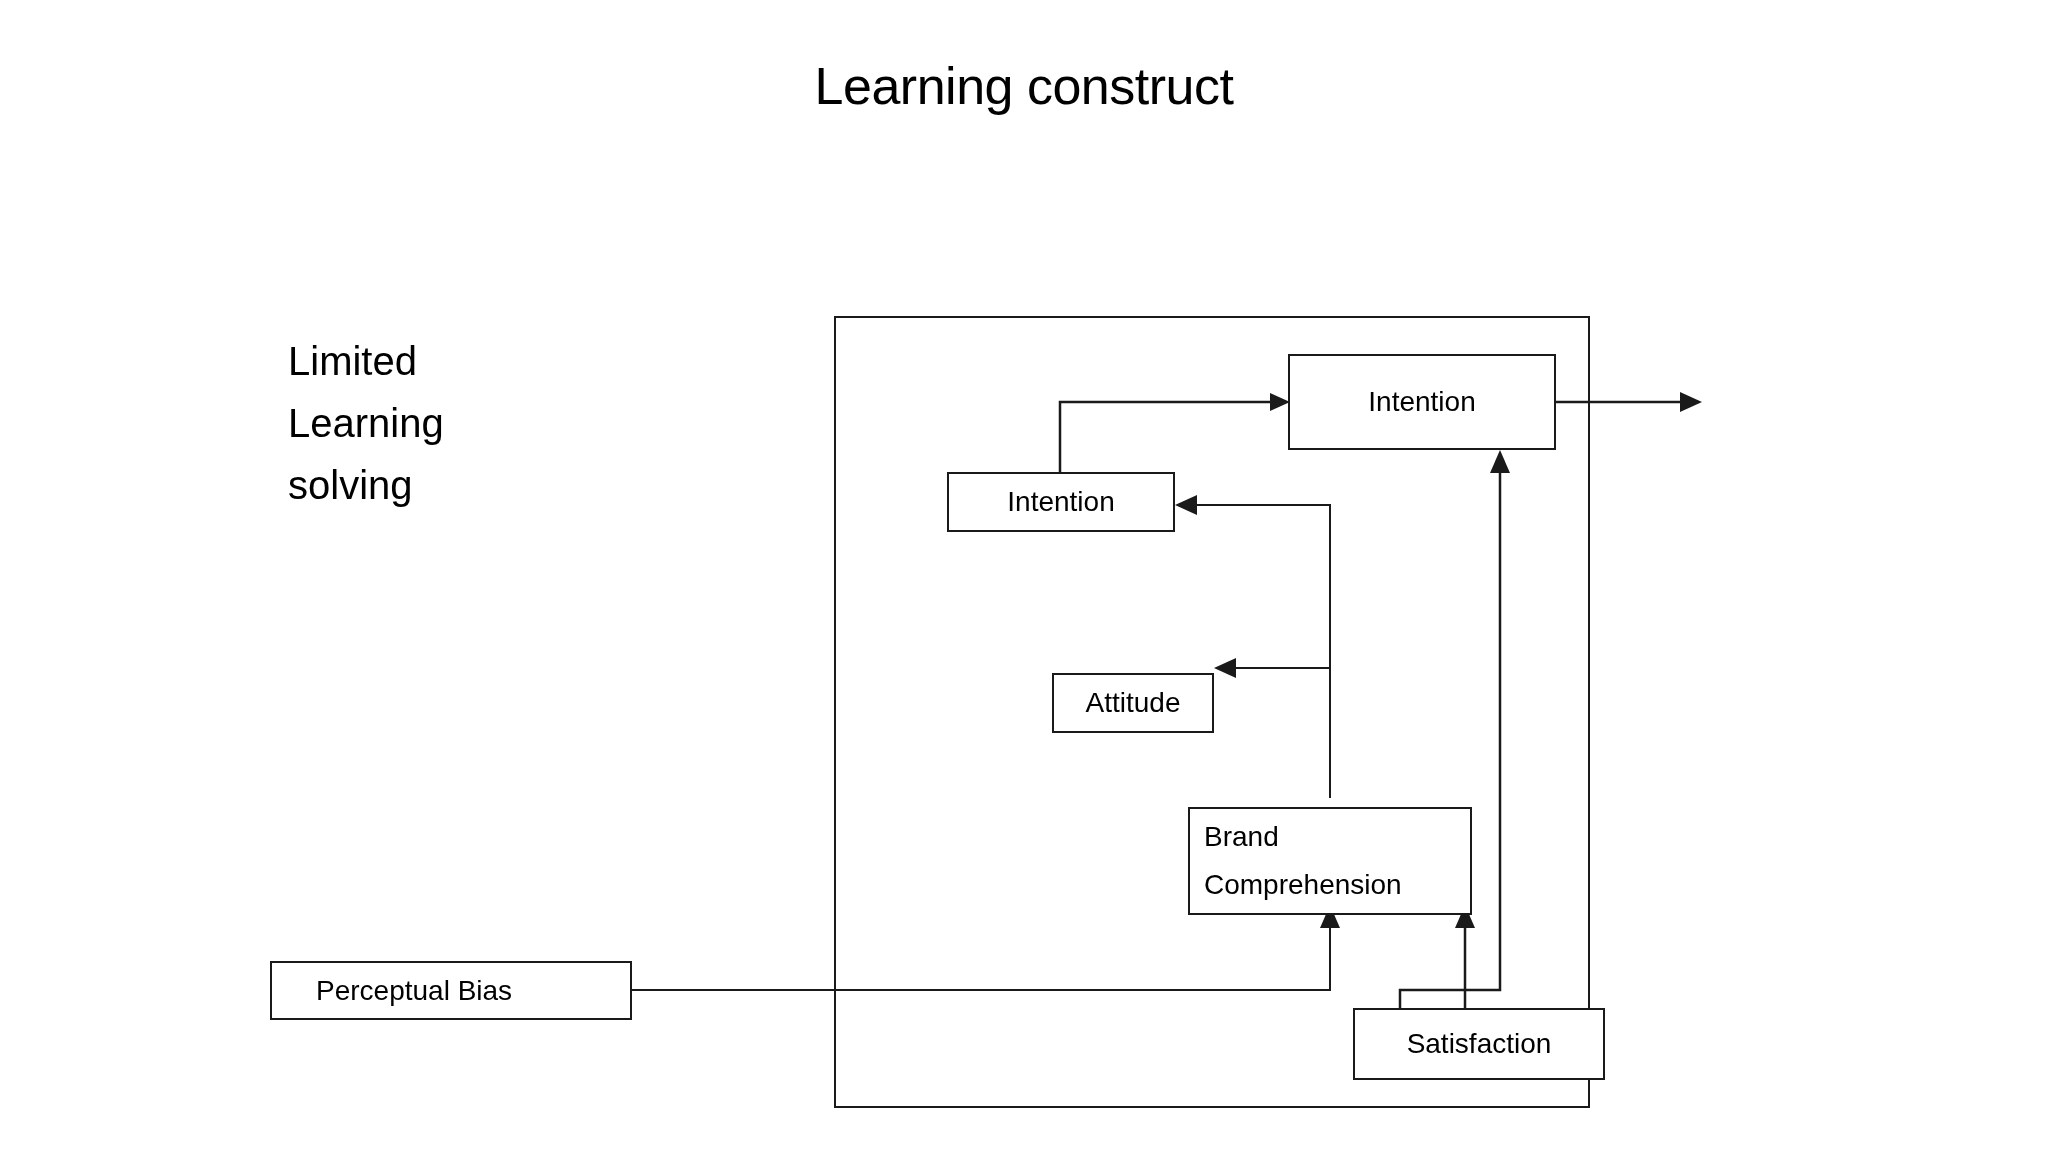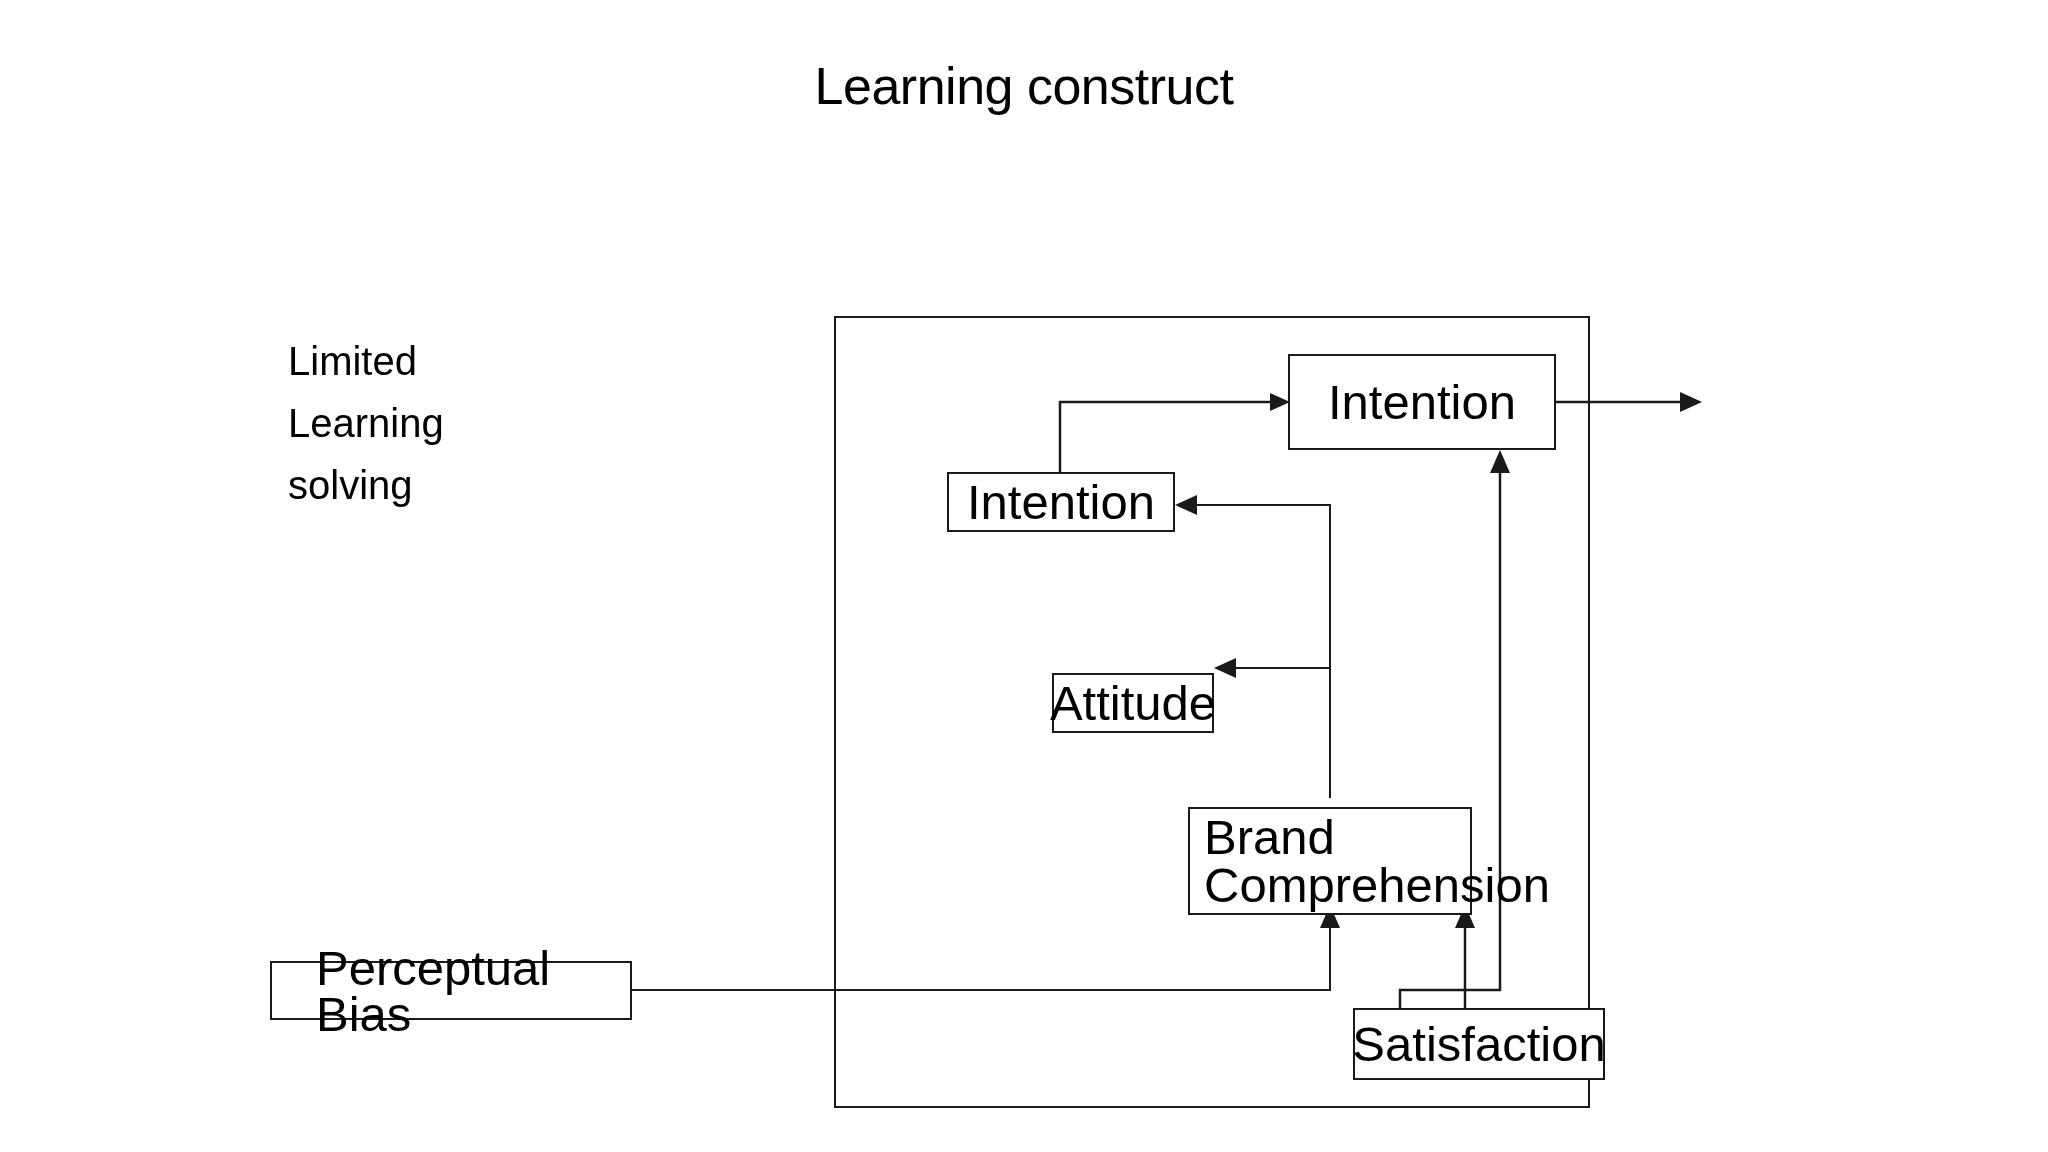--- a/index.html
+++ b/index.html
@@ -43,21 +43,21 @@
     color: #000000;
     white-space: nowrap;
   }
   #side-caption .cap-line { display: block; }
 
   .node {
     position: absolute;
     box-sizing: border-box;
     border: 2px solid #1a1a1a;
     background: #ffffff;
-    font-size: 49px;
+    font-size: 28px;
     line-height: 46px;
     color: #000000;
     display: flex;
     align-items: center;
     z-index: 5;
   }
   .node.center { justify-content: center; }
   .node.leftal { justify-content: flex-start; margin-top: 9px; }
   .node .node-label { display: block; padding: 0 14px; white-space: pre-line; }
 

